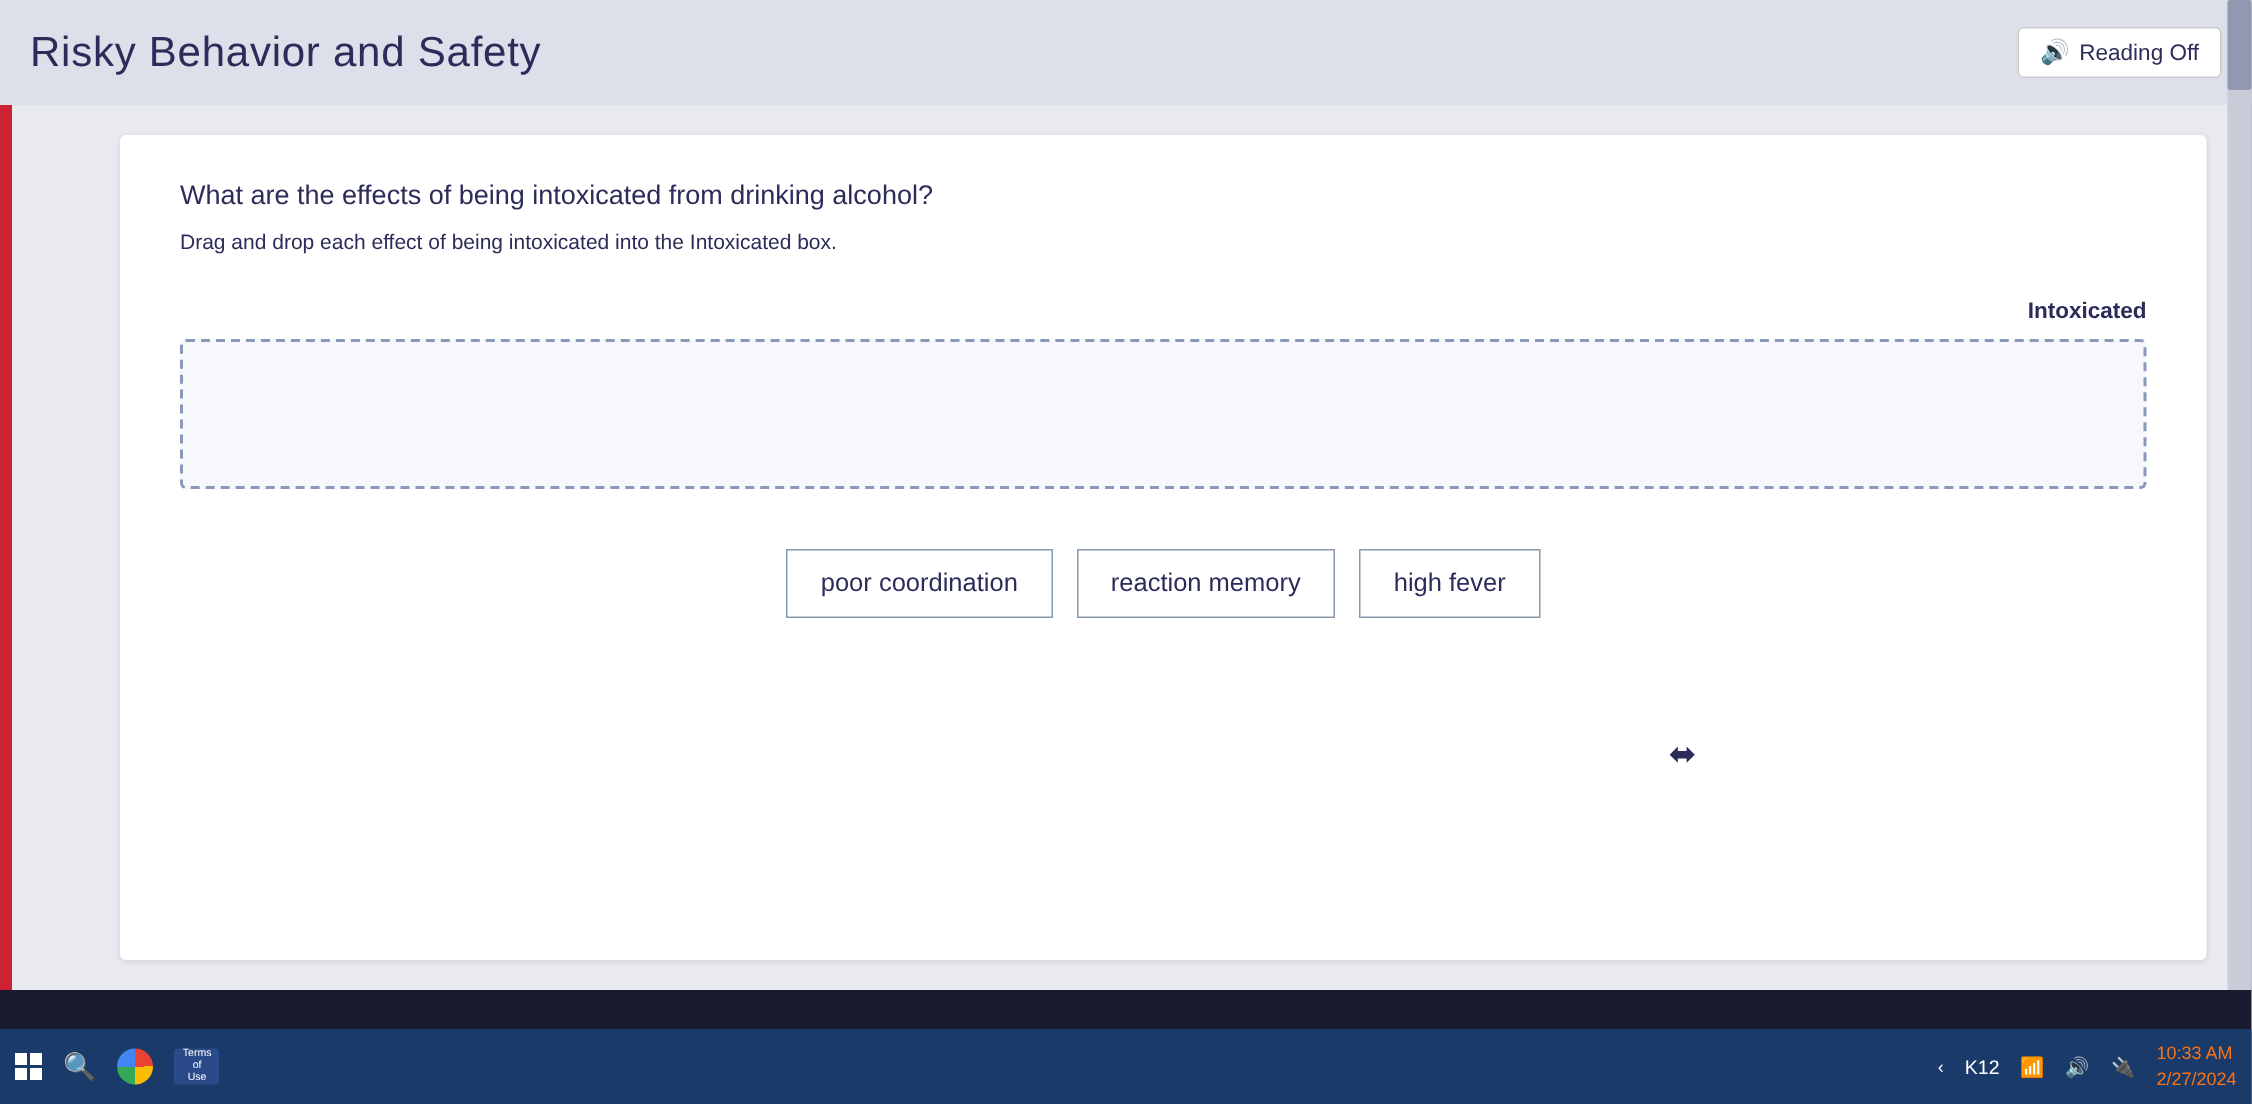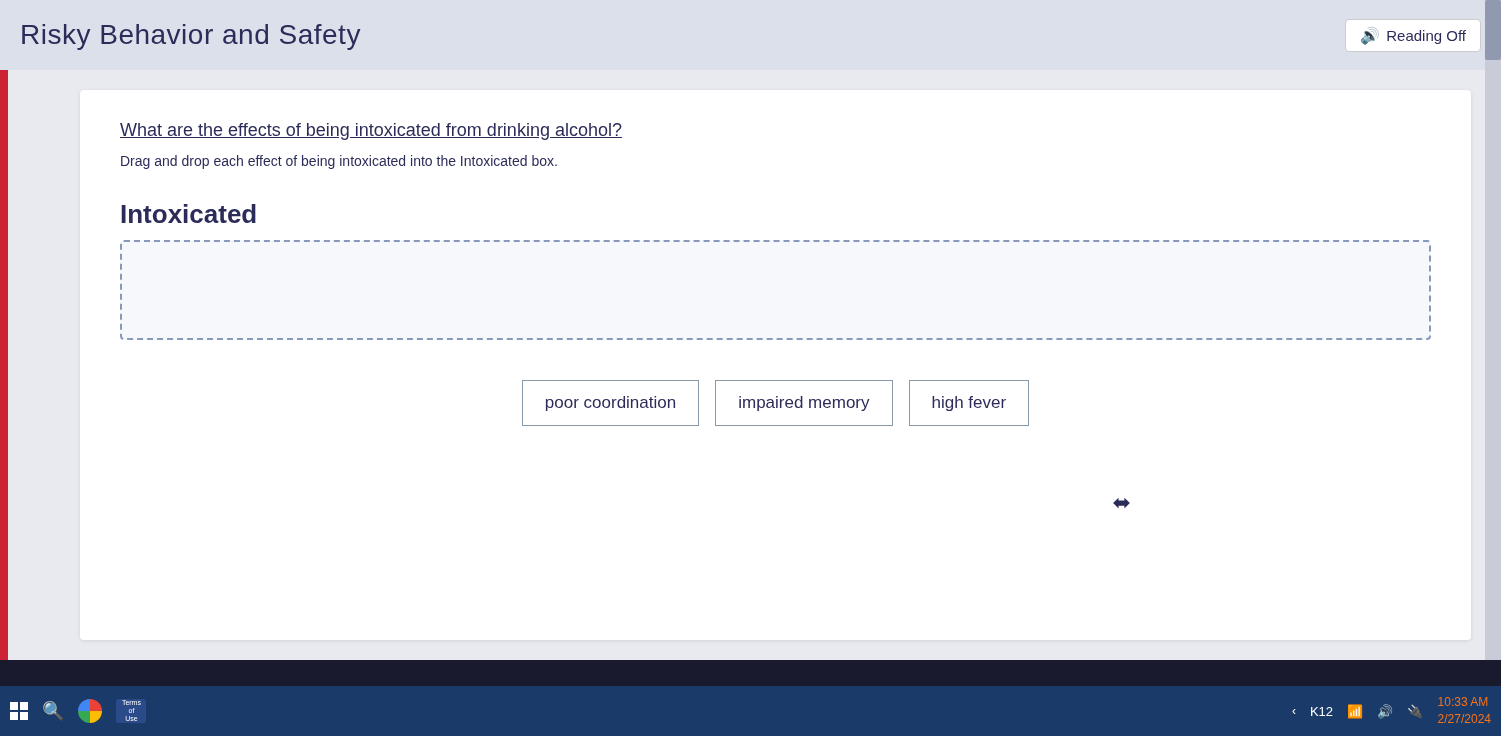--- a/index.html
+++ b/index.html
@@ -77,32 +77,31 @@
       background: white;
       border-radius: 4px;
       padding: 30px 40px;
       box-shadow: 0 1px 4px rgba(0,0,0,0.1);
     }
 
     .question-text {
       font-size: 18px;
       color: #2c2c5a;
       margin-bottom: 12px;
-      text-decoration: underline;
     }
 
     .instruction-text {
       font-size: 14px;
       color: #2c2c5a;
       margin-bottom: 30px;
     }
 
     .drop-zone-label {
-      text-align: left;
-      font-size: 26px;
+      text-align: right;
+      font-size: 15px;
       font-weight: bold;
       color: #2c2c5a;
       margin-bottom: 10px;
     }
 
     .drop-zone {
       border: 2px dashed #8899bb;
       border-radius: 4px;
       height: 100px;
       width: 100%;
@@ -243,21 +242,21 @@
 
   <div class="content-card">
     <p class="question-text">What are the effects of being intoxicated from drinking alcohol?</p>
     <p class="instruction-text">Drag and drop each effect of being intoxicated into the Intoxicated box.</p>
 
     <div class="drop-zone-label">Intoxicated</div>
     <div class="drop-zone"></div>
 
     <div class="drag-items">
       <div class="drag-item">poor coordination</div>
-      <div class="drag-item">impaired memory</div>
+      <div class="drag-item">reaction memory</div>
       <div class="drag-item">high fever</div>
     </div>
   </div>
 
   <div class="scrollbar">
     <div class="scrollbar-thumb"></div>
   </div>
 
   <span class="cursor-arrow">⬌</span>
 </div>

